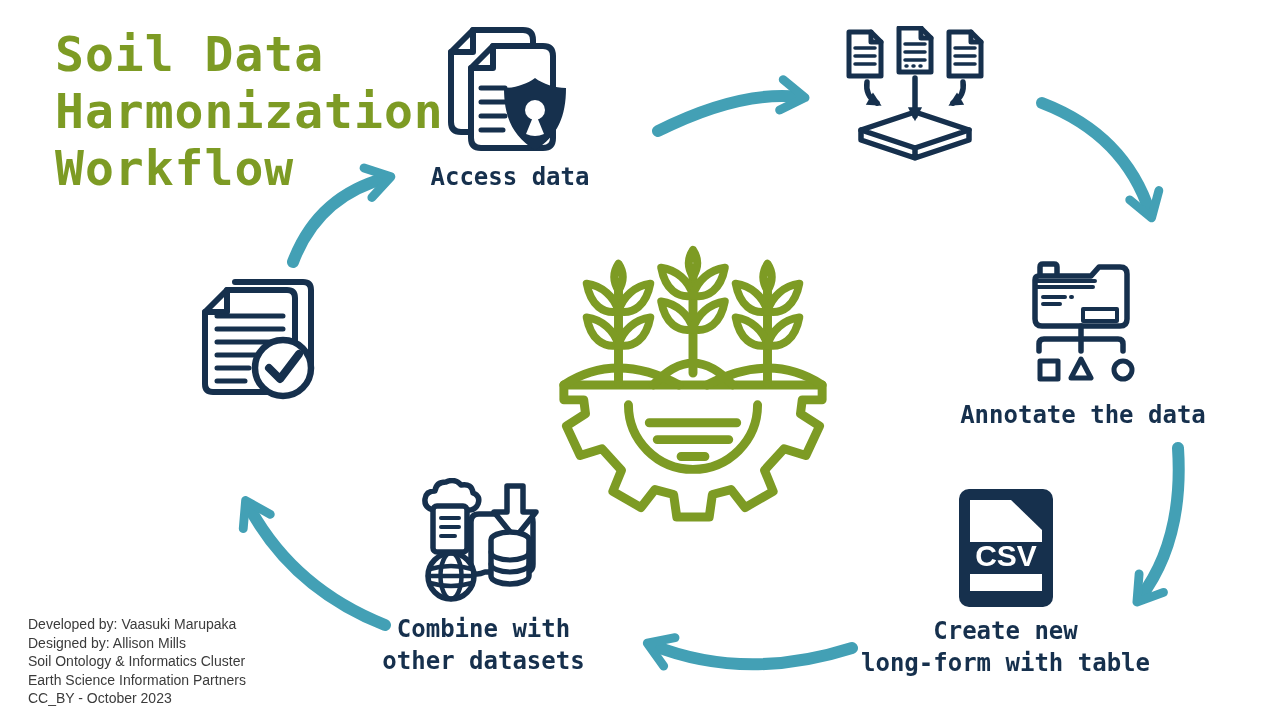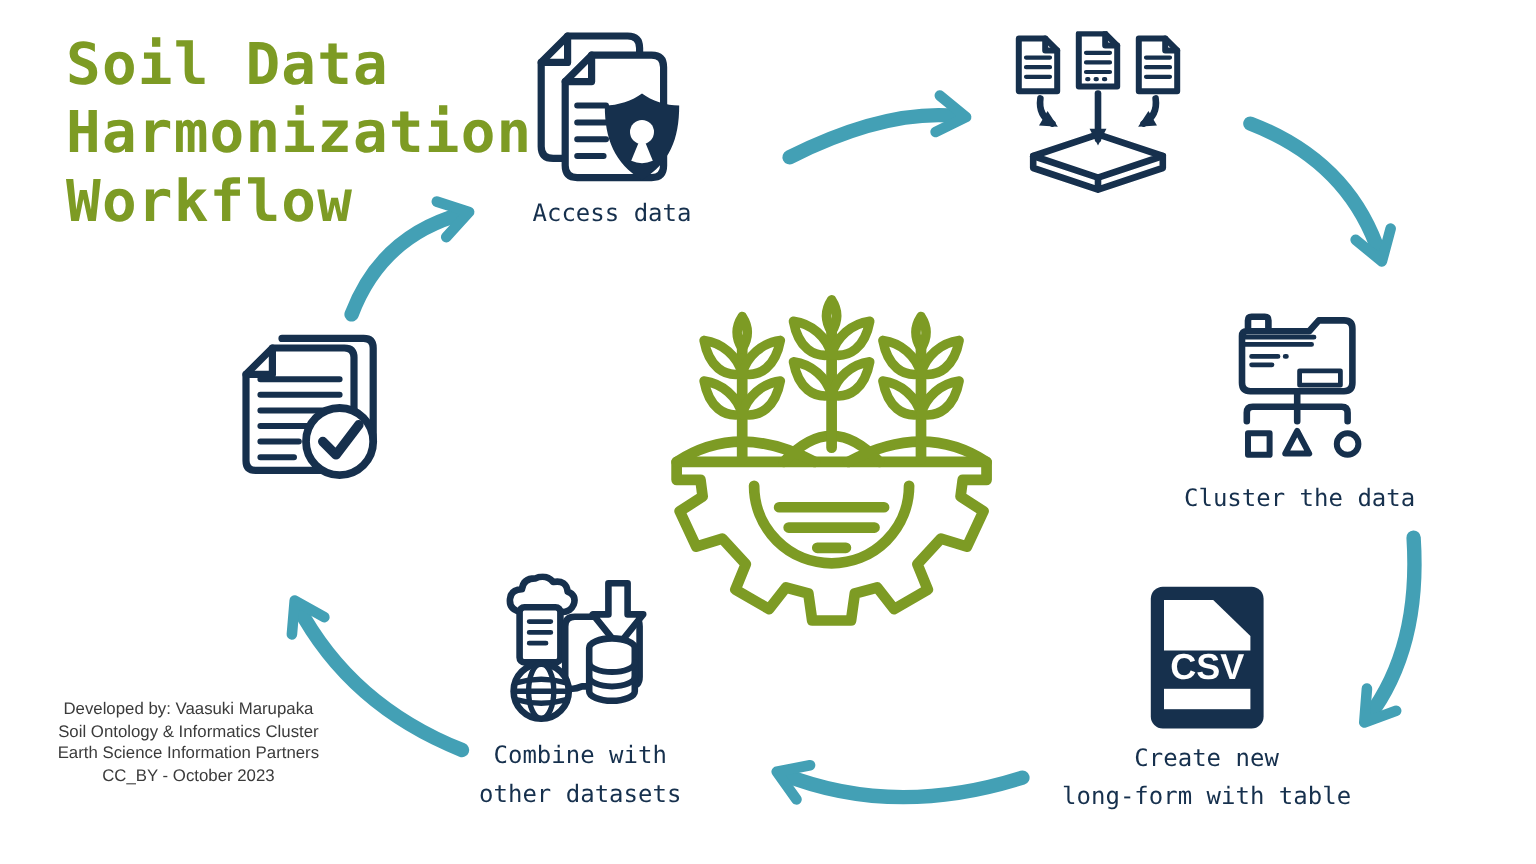--- a/index.html
+++ b/index.html
@@ -9,22 +9,22 @@
     --credits:#3b3b3b;
   }
   *{margin:0;padding:0;box-sizing:border-box;}
   html,body{width:1280px;height:720px;}
   body{position:relative;width:1280px;height:720px;background:#fff;overflow:hidden;
        font-family:"DejaVu Sans Mono",monospace;}
   .arrows{position:absolute;left:0;top:0;width:1280px;height:720px;z-index:0;pointer-events:none;}
   .title{position:absolute;left:55px;top:26px;z-index:1;
          font-weight:bold;font-size:48px;line-height:57px;letter-spacing:1px;color:var(--green);}
   .step{position:absolute;z-index:1;display:flex;flex-direction:column;align-items:center;gap:5px;}
-  .lbl{font-weight:normal;font-size:20px;line-height:32px;color:var(--navy);white-space:nowrap;text-align:center;}
-  .credits{position:absolute;left:28px;top:581px;width:258px;z-index:1;text-align:center;
+  .lbl{font-weight:bold;font-size:24px;line-height:32px;color:var(--navy);white-space:nowrap;text-align:center;}
+  .credits{position:absolute;left:28px;top:615px;width:258px;z-index:1;text-align:left;
            font-family:"Liberation Sans",sans-serif;font-size:14px;line-height:18.6px;color:var(--credits);}
   svg{display:block;}
   .ic{stroke:var(--navy);stroke-linecap:round;stroke-linejoin:round;fill:none;}
   .icf{fill:var(--navy);stroke:none;}
   .icw{fill:#fff;}
   .ctr{stroke:var(--green);stroke-linecap:round;stroke-linejoin:round;fill:none;}
 </style>
 </head>
 <body>
 
@@ -140,21 +140,21 @@
       <path class="icw" d="M16 22 H68 L76 13 H97 Q104 13 104 20 V65 Q104 72 97 72 H19 Q12 72 12 65 V26 Q12 22 16 22 Z"></path>
       <path stroke-width="4" d="M14 27 H72 M14 33 H70"></path>
       <path stroke-width="4" d="M20 43 H42 M48 43 H49 M20 50 H37"></path>
       <rect x="60" y="55" width="34" height="12" stroke-width="4"></rect>
       <path d="M58 72 V85 M16 97 V90 Q16 85 21 85 H95 Q100 85 100 90 V97 M58 85 V97"></path>
       <rect x="17" y="107" width="18" height="18" stroke-width="5"></rect>
       <path class="icw" stroke-width="5" d="M58 105 L68 124 H48 Z"></path>
       <circle cx="100" cy="116" r="9" stroke-width="5"></circle>
     </g>
   </svg>
-  <div class="lbl">Cluster the data</div>
+  <div class="lbl">Annotate the data</div>
 </div>
 
 <div class="step" style="left:858px;top:486px;width:295px">
   <svg width="100" height="124" viewBox="0 0 100 124">
     <rect class="icf" x="3" y="3" width="94" height="118" rx="10"></rect>
     <path class="icw" d="M14 14 H55 L86 44 V56 H14 Z"></path>
     <rect class="icw" x="14" y="88" width="72" height="17"></rect>
     <text x="50" y="80" text-anchor="middle" fill="#fff" font-family="Liberation Sans, sans-serif" font-size="30" font-weight="bold">CSV</text>
   </svg>
   <div>
@@ -194,16 +194,17 @@
       <circle class="icw" cx="104" cy="92" r="28" stroke-width="6.5"></circle>
       <path stroke-width="8" d="M90 92 L101 103 L120 78"></path>
     </g>
   </svg>
   <div>
   </div>
 </div>
 
 <div class="credits">
   <div>Developed by: Vaasuki Marupaka</div>
+  <div>Designed by: Allison Mills</div>
   <div>Soil Ontology &amp; Informatics Cluster</div>
   <div>Earth Science Information Partners</div>
   <div>CC_BY - October 2023</div>
 </div>
 
 </body></html>

